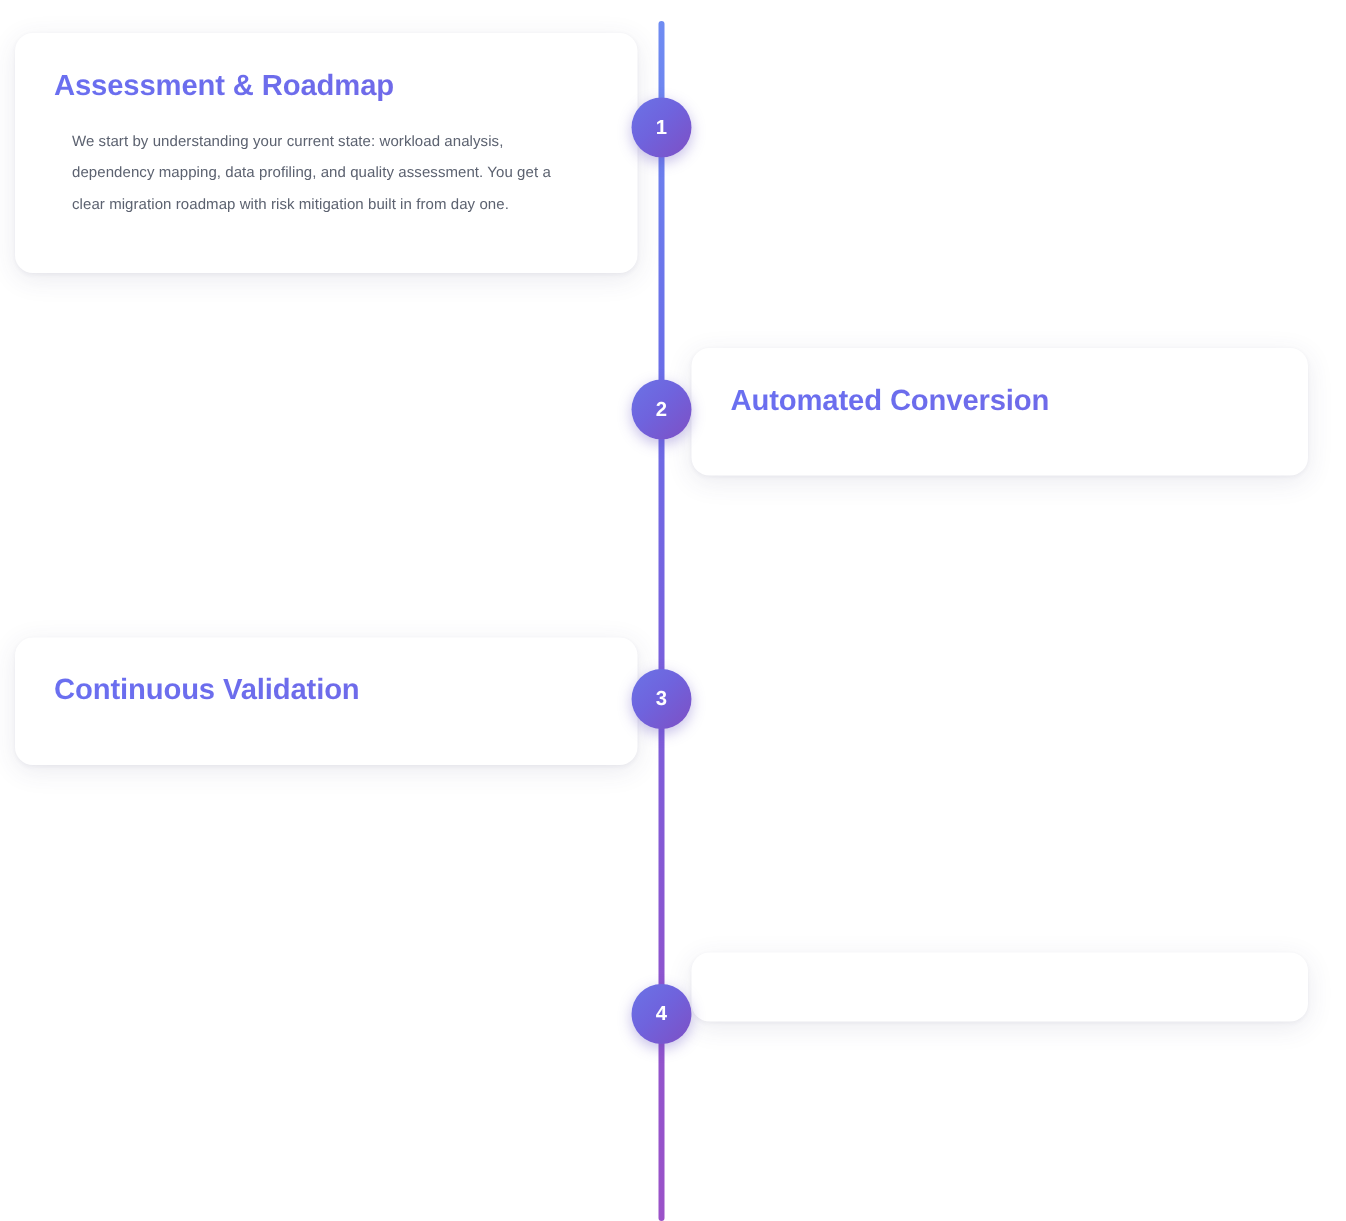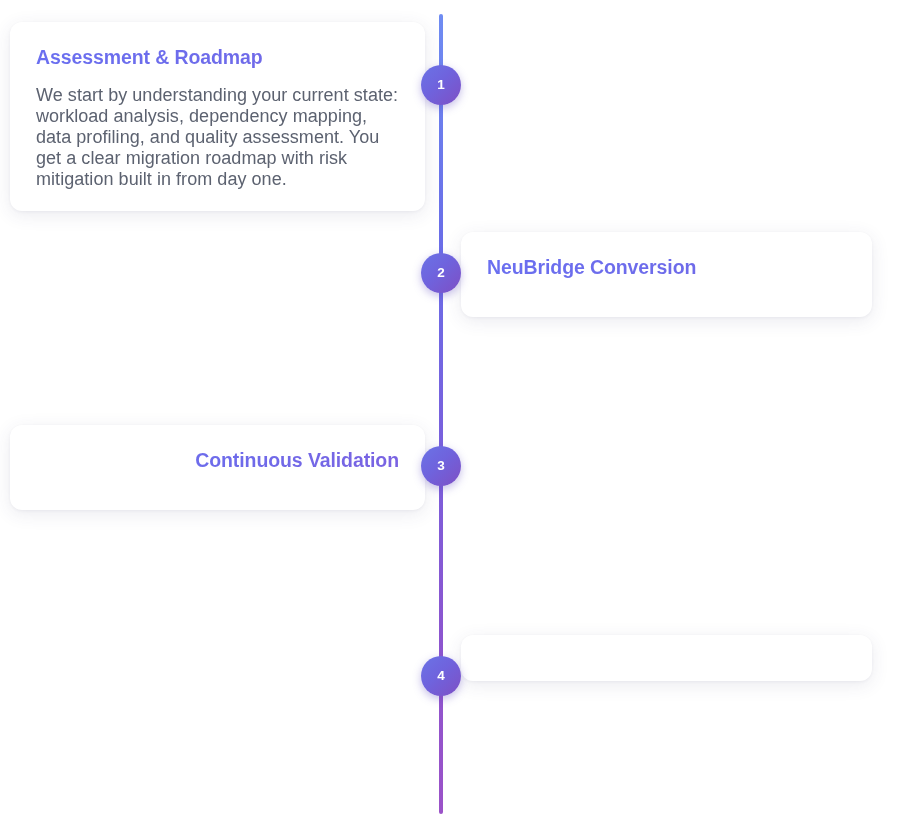--- a/index.html
+++ b/index.html
@@ -34,21 +34,21 @@
   }
 
   
   .step {
     position: absolute;
     left: 0;
     width: 897px;
   }
   .step-1 { top: 22px;  height: 166px; }
   .step-2 { top: 232px; height: 148px; }
-  .step-3 { top: 425px; height: 170px; text-align: right; }
+  .step-3 { top: 425px; height: 170px; }
   .step-4 { top: 635px; height: 148px; }
 
   .card {
     position: absolute;
     top: 0;
     background: #ffffff;
     border-radius: 12px;
     box-shadow: 0 4px 18px rgba(60, 60, 110, 0.10),
                 0 1px 3px rgba(60, 60, 110, 0.06);
     box-sizing: border-box;
@@ -64,22 +64,22 @@
     line-height: 1.2;
     letter-spacing: -0.1px;
     background: linear-gradient(90deg, #6a6ff0 0%, #6e6bea 55%, #7a63e2 100%);
     -webkit-background-clip: text;
     background-clip: text;
     color: #666ef0;
     -webkit-text-fill-color: transparent;
   }
 
   .card-body {
-    margin: 0;
-    font-size: 18px;
+    margin: 12px;
+    font-size: 10px;
     line-height: 20.8px;
     color: #5c6270;
     letter-spacing: 0.05px;
   }
 
   
   .marker {
     position: absolute;
     left: 421px;
     width: 40px;
@@ -113,21 +113,21 @@
       <h2 class="card-title">Assessment &amp; Roadmap</h2>
       <p class="card-body">We start by understanding your current state: workload analysis, dependency mapping, data profiling, and quality assessment. You get a clear migration roadmap with risk mitigation built in from day one.</p>
     </div>
     <div class="marker m1">
       <span>1</span>
     </div>
   </div>
 
   <div class="step step-2">
     <div class="card right">
-      <h2 class="card-title">NeuBridge Conversion</h2>
+      <h2 class="card-title">Automated Conversion</h2>
     </div>
     <div class="marker m2">
       <span>2</span>
     </div>
   </div>
 
   <div class="step step-3">
     <div class="card left">
       <h2 class="card-title">Continuous Validation</h2>
     </div>

